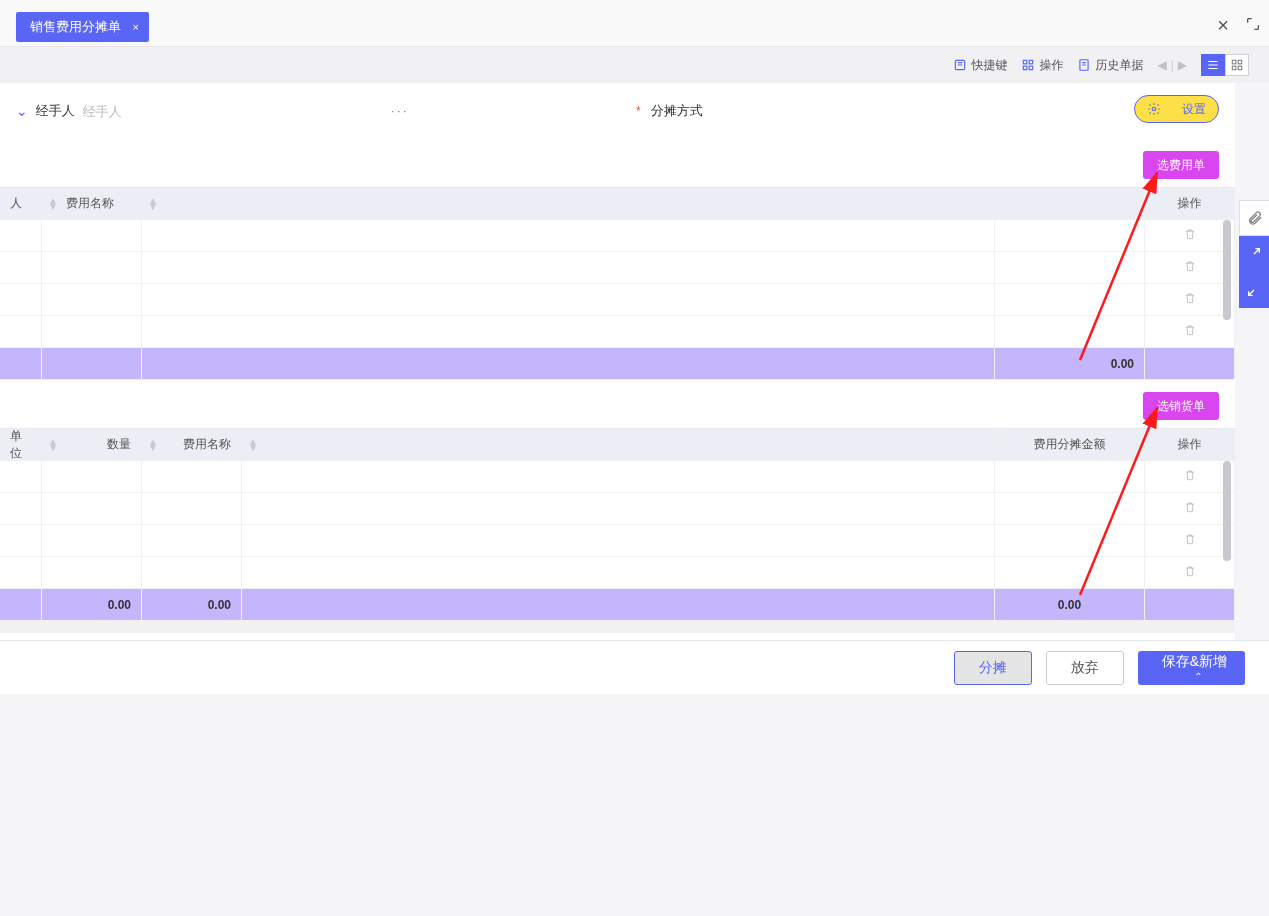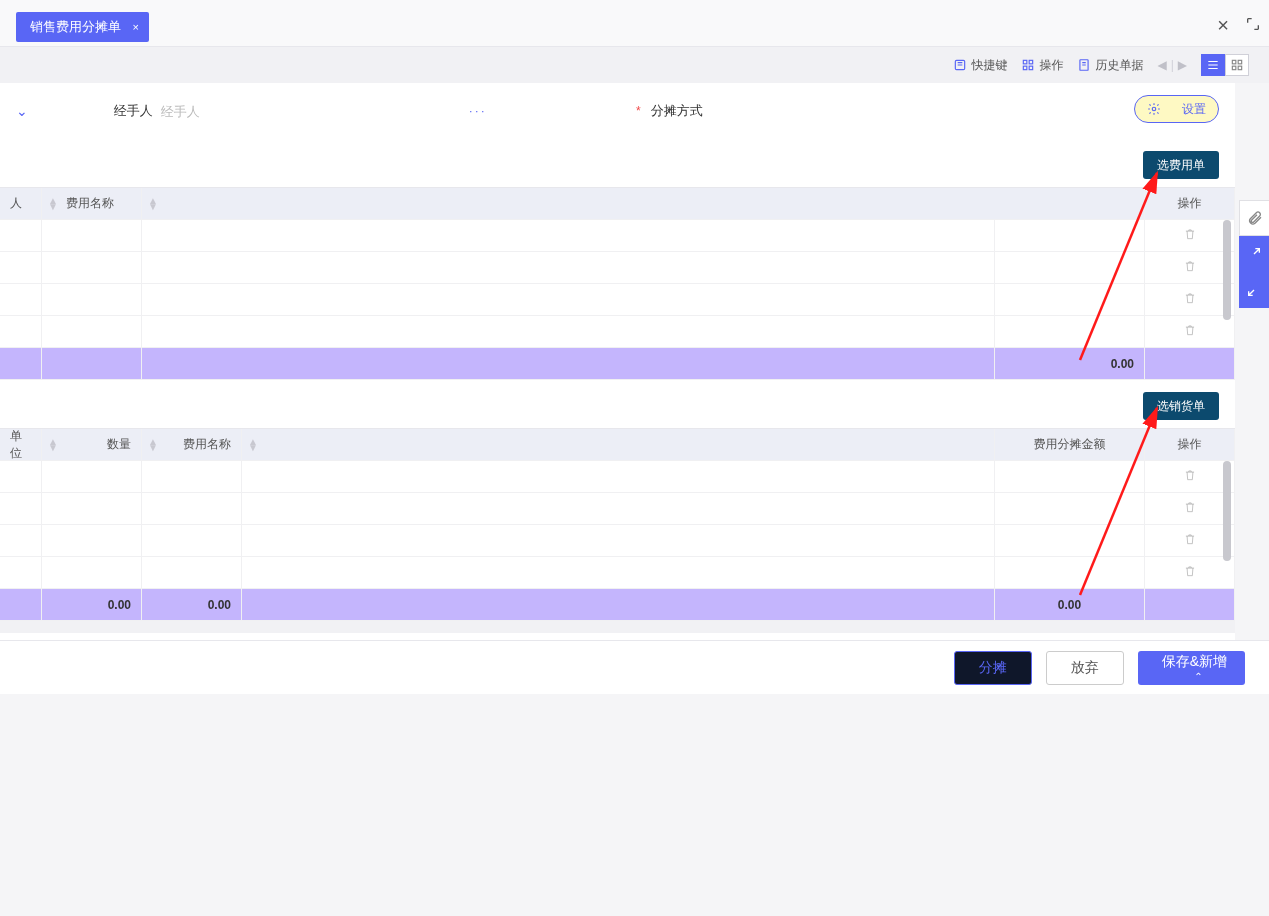--- a/index.html
+++ b/index.html
@@ -25,27 +25,27 @@
 
   
   .formrow { background:#fff; height:56px; display:flex; align-items:center; position:relative; padding-left:8px; }
   .chev { color:#5966f5; font-size:14px; padding:0 8px; cursor:pointer;}
   .fld { display:flex; align-items:center; gap:8px; }
   .fld .lbl { color:#333; font-size:13px; }
   .fld .req { color:#f04a4a; margin-right:2px;}
   .fld input { border:none; outline:none; font-size:13px; min-width:300px; color:#333; background:transparent;}
   .fld input::placeholder { color:#bbb;}
   .fld .more { color:#5966f5; letter-spacing:2px; cursor:pointer; }
-  .fld1 { margin-left: 78px; }
+  .fld1 { }
   .fld2 { position:absolute; left: 636px; }
-  .set-btn { position:absolute; right:16px; top:12px; height:28px; padding:0 12px; border:1px solid #5966f5; color:#5966f5; background:#fef9c3; border-radius:14px; display:flex; align-items:center; gap:21px; font-size:12px; cursor:pointer;}
+  .set-btn { position:absolute; right:16px; top:12px; height:28px; padding:0 12px; border:1px solid #5966f5; color:#5966f5; background:#fde047; border-radius:14px; display:flex; align-items:center; gap:21px; font-size:12px; cursor:pointer;}
 
   
   .section { background:#fff; margin-top: 0; position:relative; }
-  .pick-btn { position:absolute; right:16px; top:12px; height:28px; padding:0 14px; background:#0c4a6e; color:#fff; border:none; border-radius:3px; font-size:12px; cursor:pointer; }
+  .pick-btn { position:absolute; right:16px; top:12px; height:28px; padding:0 14px; background:#d946ef; color:#fff; border:none; border-radius:3px; font-size:12px; cursor:pointer; }
   .sec-spacer { height:48px; }
 
   .grid { border-top:1px solid #e7e7ec; }
   .grid-row { display:flex; height:32px; border-bottom:1px solid #f0f0f2; }
   .grid-row.header { background:#eceef6; color:#555; font-weight:400; }
   .grid-row.total { background:#c4b5fd; font-weight:600; }
   .cell { display:flex; align-items:center; padding:0 10px; border-right:1px solid #f0f0f2; position:relative;}
   .cell.right { justify-content:flex-end; text-align:right;}
   .cell .sorter { color:#c8c8d0; font-size:10px; display:flex; flex-direction:column; line-height:6px; margin-right:4px; position:absolute; left:6px;}
   .g1 .c-a{width:42px;} .g1 .c-b{width:100px;} .g1 .c-c{flex:1;} .g1 .c-amt{width:150px; justify-content:flex-end;} .g1 .c-op{width:90px; justify-content:center;}
@@ -58,21 +58,21 @@
   .vscroll { position:absolute; right:4px; top:0; width:8px; height:100%; }
   .vscroll .thumb { position:absolute; left:0; width:8px; background:#c8c8ce; border-radius:4px; }
 
   .gap-bar { height:12px; background:#f1f1f4;}
   .divider-line { height:1px; background:#e7e7ec; margin:0;}
   .white-block { background:#fff; height:60px;}
 
   
   .footer { position:absolute; bottom:0; left:0; right:0; height:54px; background:#fff; border-top:1px solid #e7e7ec; display:flex; justify-content:flex-end; align-items:center; gap:14px; padding-right:24px;}
   .btn { height:34px; padding:0 24px; border-radius:3px; font-size:14px; cursor:pointer; display:flex; align-items:center; justify-content:center;}
-  .btn.outline-p { border:1px solid #5966f5; color:#5966f5; background:#0f172a;}
+  .btn.outline-p { border:1px solid #5966f5; color:#5966f5; background:#e5e5e5;}
   .btn.outline-g { border:1px solid #ccc; color:#555; background:#fff;}
   .btn.primary { background:#5966f5; color:#fff; border:none; padding-right:18px;flex-direction:column;}
   .btn.primary .caret{ margin-left:8px; font-size:10px;}
 
   
   .side-tabs { position:absolute; right:0; top:200px; width:30px; display:flex; flex-direction:column;}
   .side-tabs .st { width:30px; height:36px; display:flex; align-items:center; justify-content:center; cursor:pointer;}
   .side-tabs .st.attach { background:#fff; border:1px solid #e0e0e4; border-right:none; color:#888;}
   .side-tabs .st.expand { background:#5966f5; color:#fff;}
   .side-tabs svg { width:16px; height:16px;}

